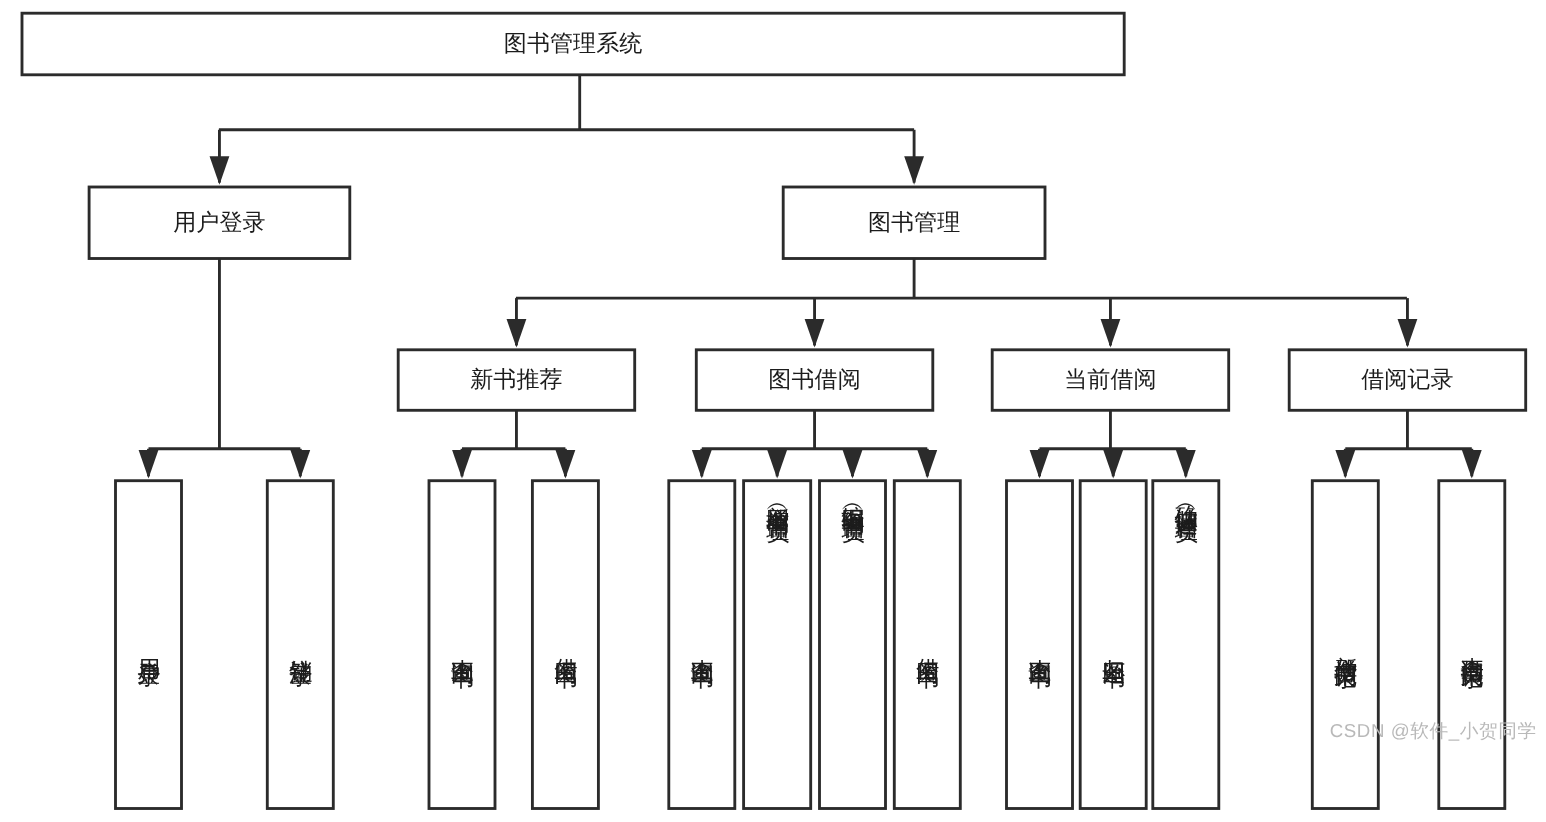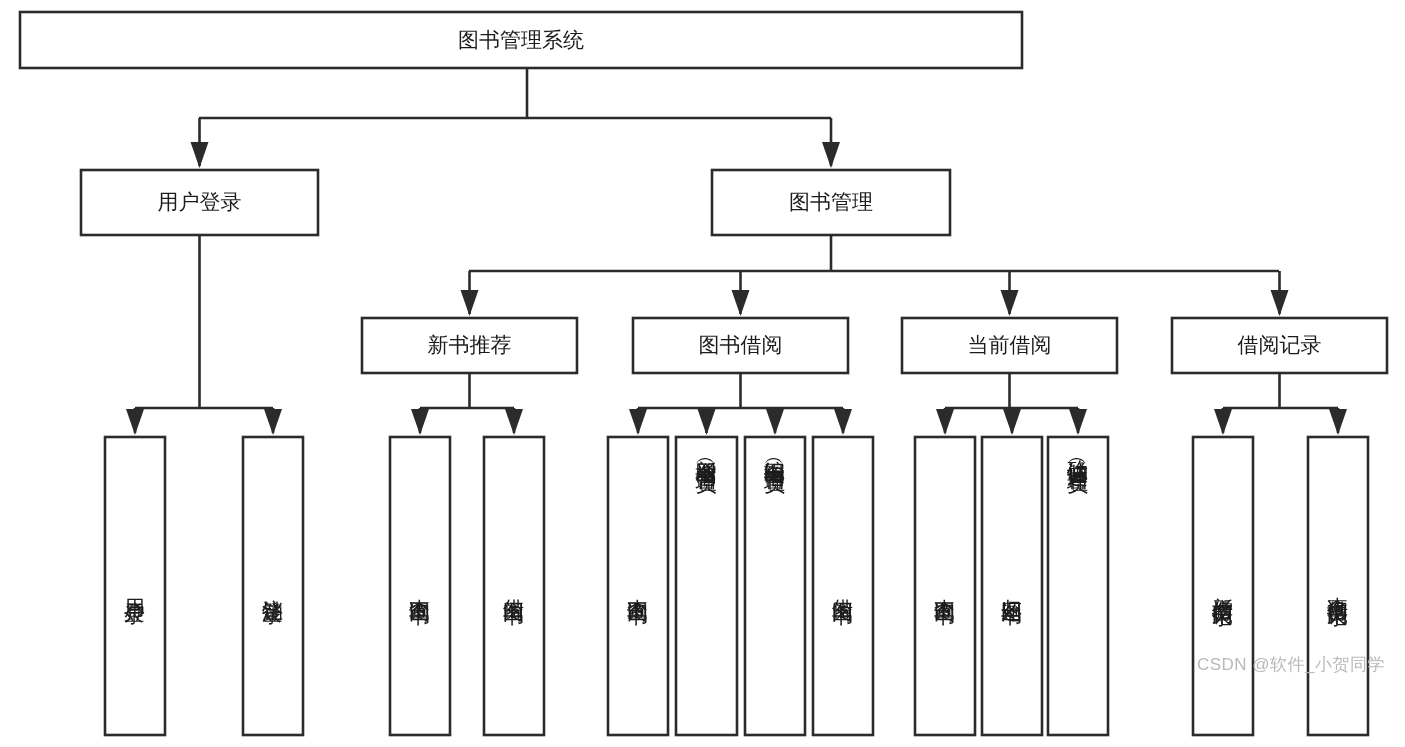--- a/index.html
+++ b/index.html
@@ -63,21 +63,21 @@
     text-orientation: upright;
     font-family: "Liberation Sans", "DejaVu Sans", sans-serif;
     font-size: 21px;
     line-height: 1.0;
     letter-spacing: 2px;
     color: #1c1c1c;
     white-space: nowrap;
   }
   .watermark {
     position: absolute;
-    right: 20px;
+    right: 8px;
     bottom: 6px;
     font-family: "Liberation Sans", "DejaVu Sans", sans-serif;
     font-size: 17px;
     color: #b9b9b9;
     letter-spacing: 0.5px;
     user-select: none;
   }
 </style>
 </head>
 <body>

